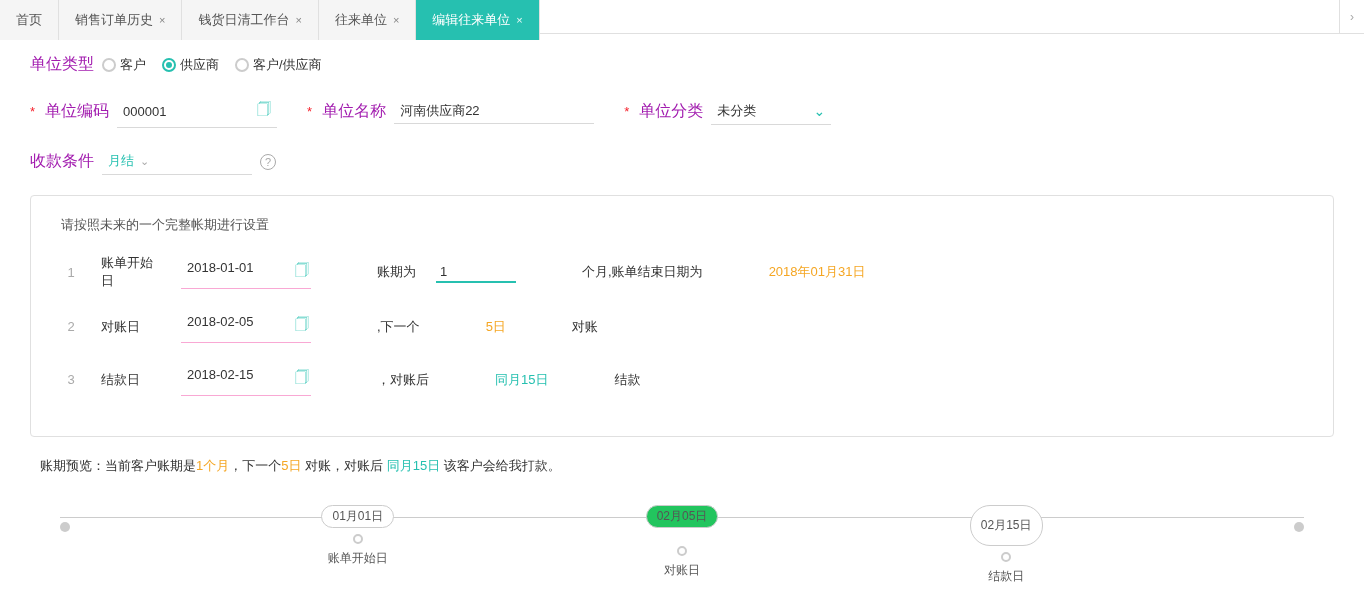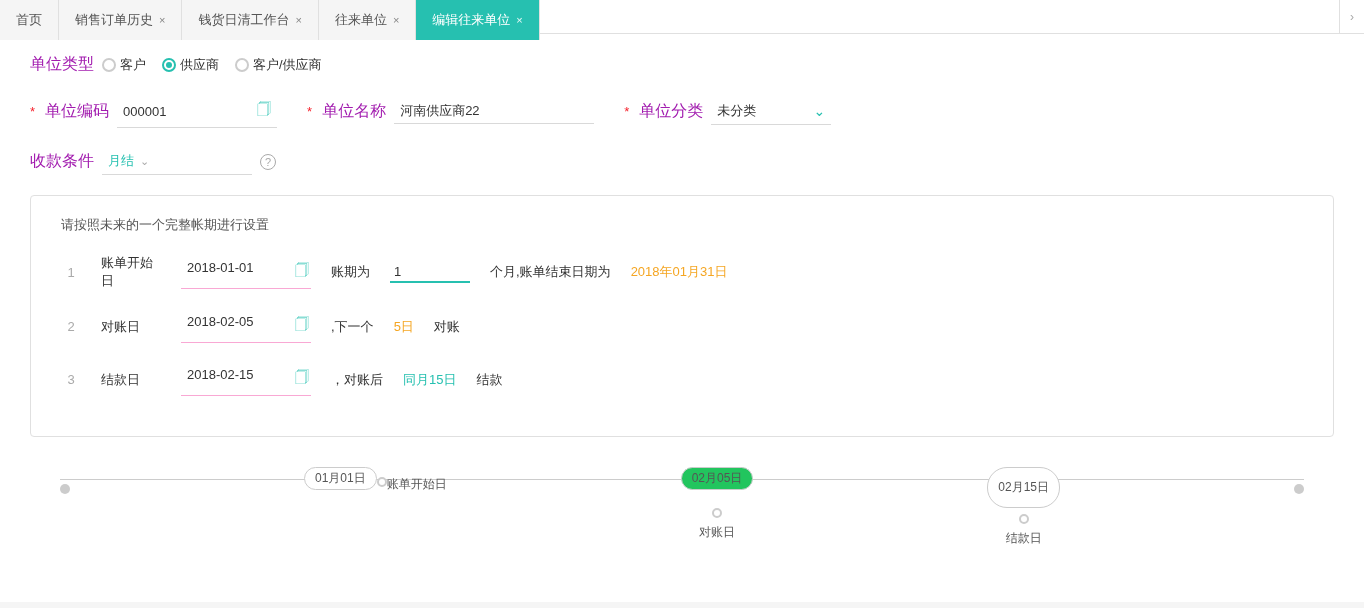--- a/index.html
+++ b/index.html
@@ -217,20 +217,21 @@
       border: none;
       outline: none;
       font-size: 13px;
       color: #333;
       background: transparent;
       width: 100px;
     }
     .period-hint {
       color: #333;
       font-size: 13px;
+      margin-left: 46px;
     }
     .orange-text { color: #f5a623; }
     .teal-text { color: #26c0b0; }
     .period-for-input {
       border: none;
       border-bottom: 2px solid #26c0b0;
       outline: none;
       font-size: 13px;
       color: #333;
       background: transparent;
@@ -363,32 +364,35 @@
       <div class="period-date-input">
         <input type="text" value="2018-02-15" style="">
         <span class="cal-icon">🗍</span>
       </div>
       <span class="period-hint">，对账后</span>
       <span class="period-hint teal-text">同月15日</span>
       <span class="period-hint">结款</span>
     </div>
   </div>
 
+  <div class="preview-text">
+    <span>账期预览：当前客户账期是</span><span class="orange-text">1个月</span><span>，</span><span>下一个</span><span class="orange-text">5日</span><span> 对账，对账后 </span><span class="teal-text">同月15日</span><span> 该客户会给我打款。</span>
+  </div>
 
   <div style="position:relative; padding: 10px 30px 30px 30px;">
 
     <div style="position:absolute; top:22px; left:30px; right:30px; height:1px; background:#ccc; z-index:0;"></div>
 
     <div style="display:flex; align-items:flex-start; position:relative; z-index:1; justify-content:space-between;">
 
       <div style="display:flex; flex-direction:column; align-items:center;">
         <div style="width:10px;height:10px;border-radius:50%;background:#ccc;margin-top:17px;"></div>
       </div>
 
-      <div style="display:flex;flex-direction:row;align-items:center;">
+      <div style="display:flex;flex-direction:column;align-items:center;">
         <div style="font-size:12px;color:#555;border:1px solid #ccc;border-radius:20px;padding:2px 10px;background:#fff;white-space:nowrap;margin-bottom:6px;">01月01日</div>
         <div style="width:10px;height:10px;border-radius:50%;border:2px solid #ccc;background:#fff;"></div>
         <div style="font-size:12px;color:#555;margin-top:6px;white-space:nowrap;">账单开始日</div>
       </div>
 
 
       <div style="display:flex;flex-direction:column;align-items:center;">
         <div style="font-size:12px;color:#555;border:1px solid #ccc;border-radius:20px;padding:2px 10px;background:#22c55e;white-space:nowrap;margin-bottom:18px;">02月05日</div>
         <div style="width:10px;height:10px;border-radius:50%;border:2px solid #ccc;background:#fff;"></div>
         <div style="font-size:12px;color:#555;margin-top:6px;white-space:nowrap;">对账日</div>

